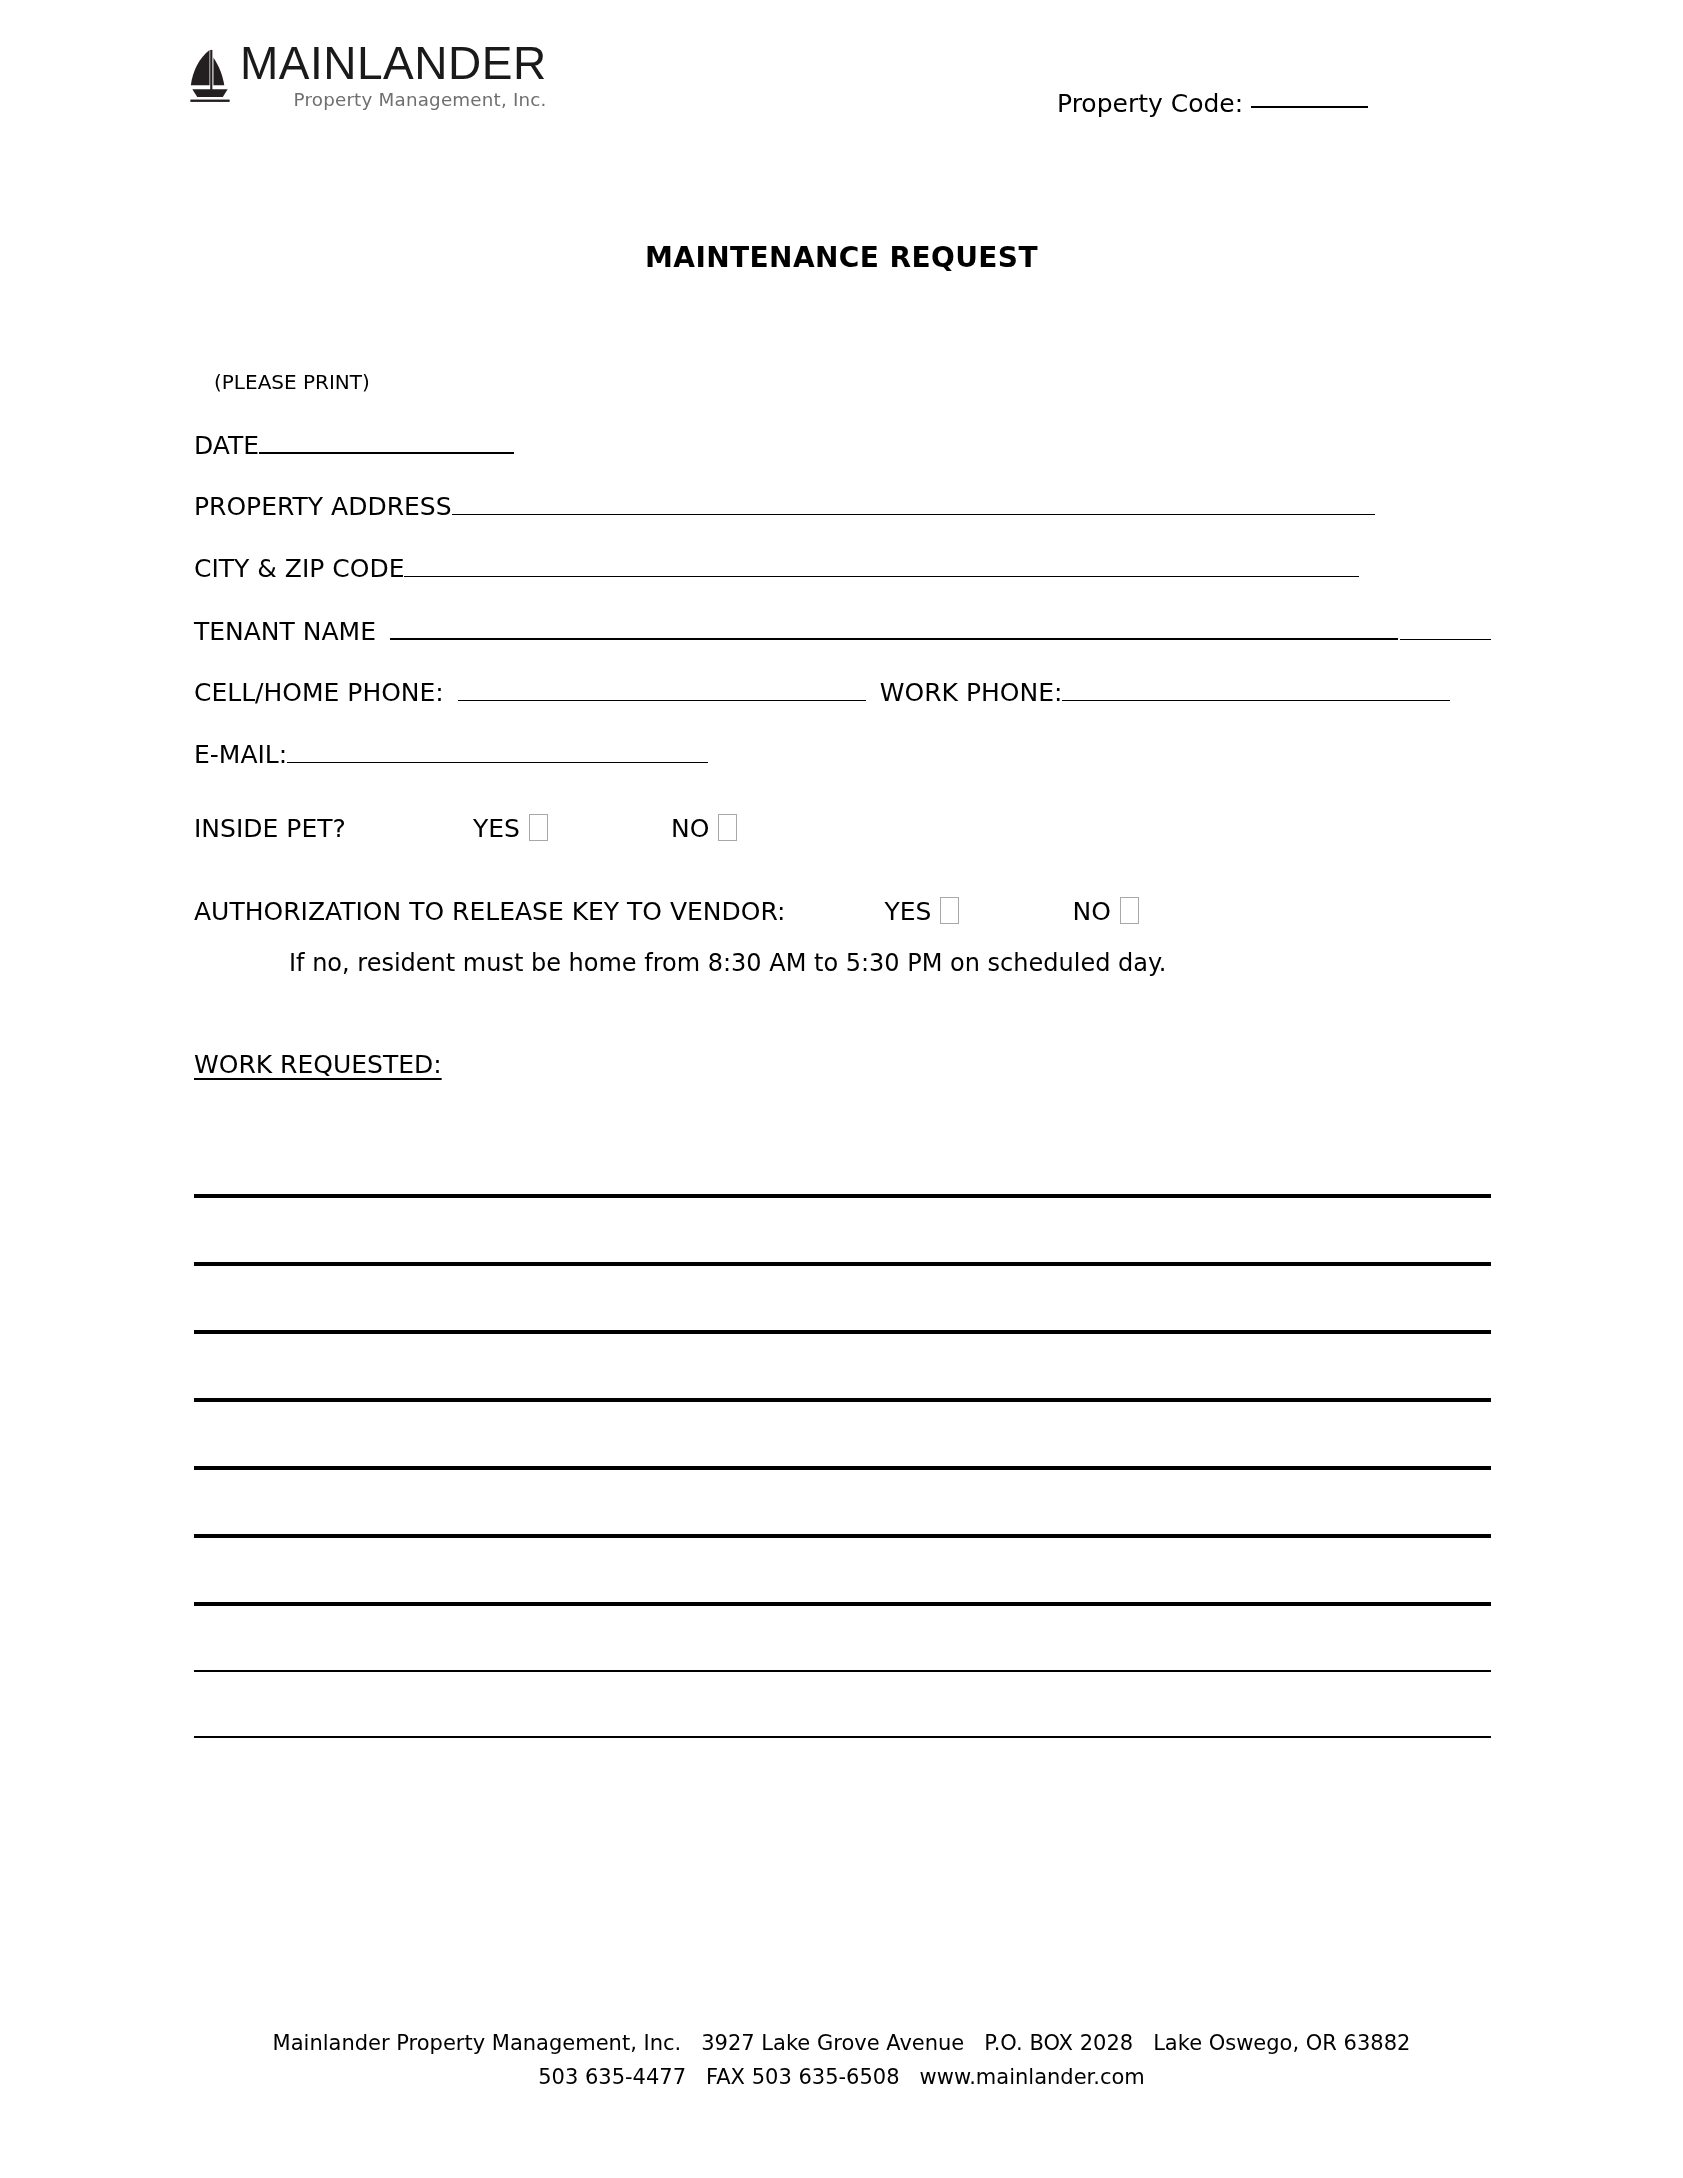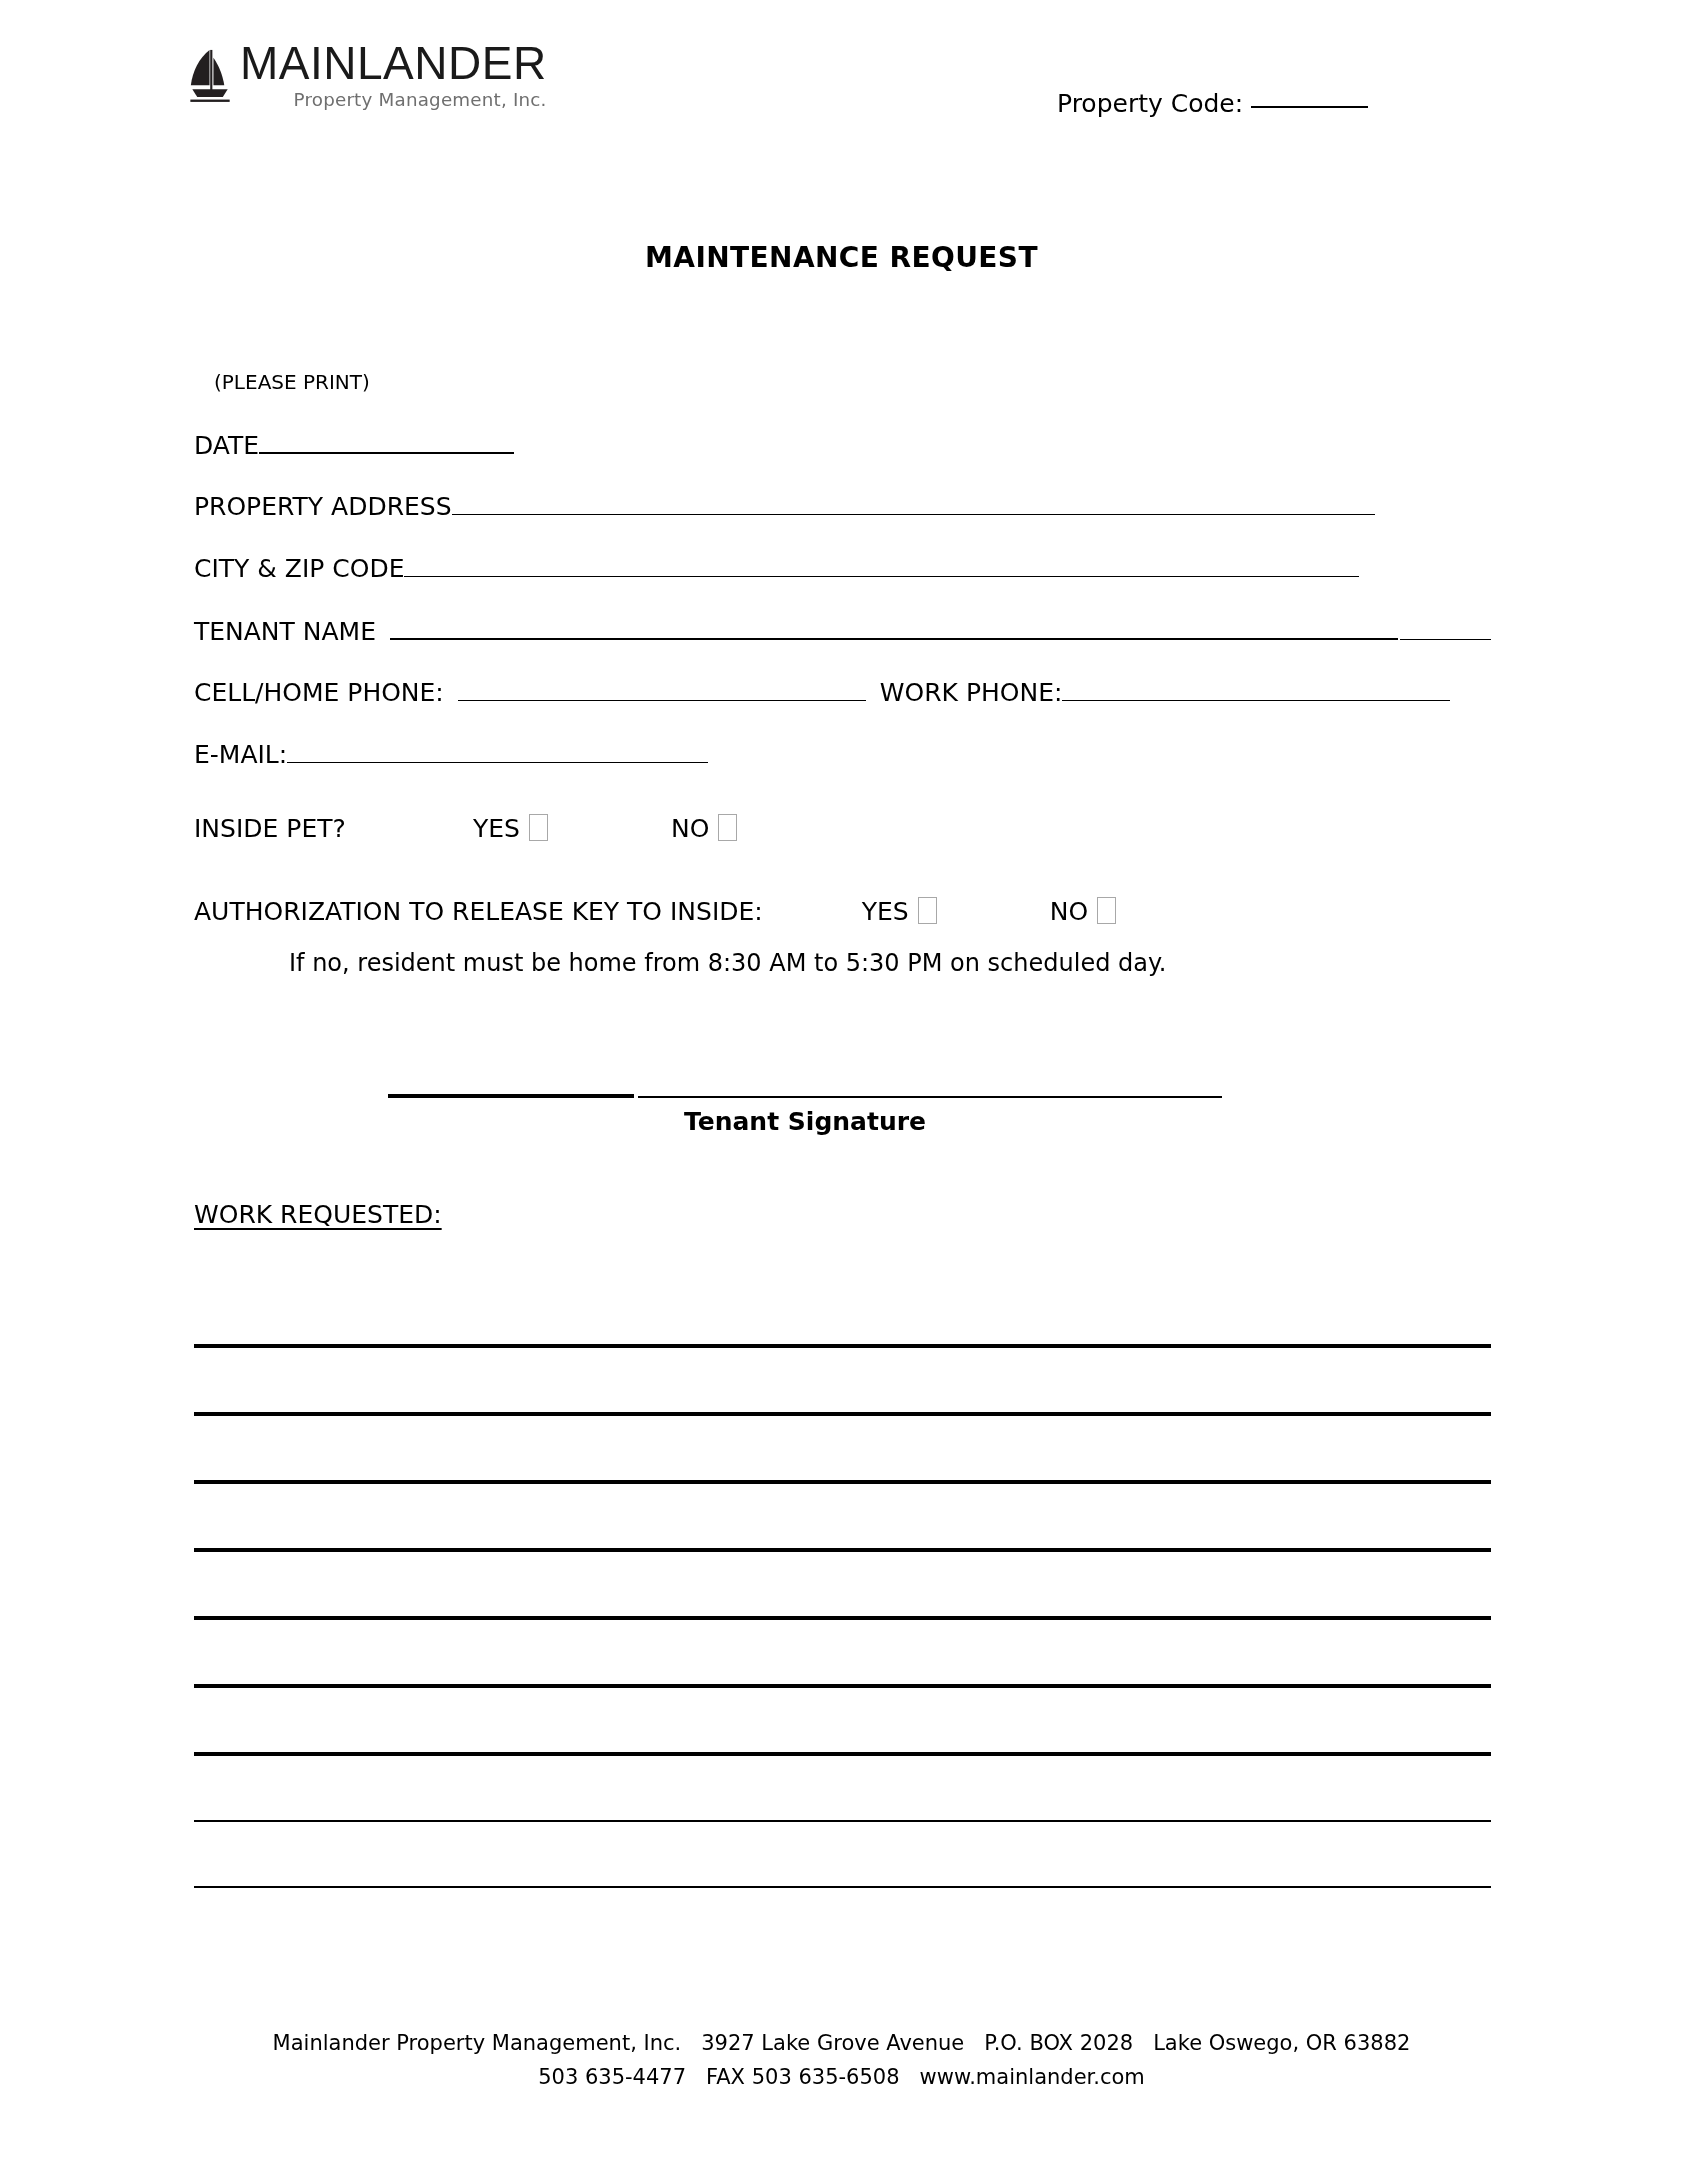--- a/index.html
+++ b/index.html
@@ -289,32 +289,27 @@
         <span class="fill-thin w-email"></span>
     </div>
 
     <div class="row pet-row">
       <span class="pet-label">INSIDE PET?</span>
         <span class="pet-yes"><span>YES</span><span class="cb"></span></span>
         <span><span>NO</span><span class="cb"></span></span>
     </div>
 
     <div class="row auth-row">
-      <span class="auth-label">AUTHORIZATION TO RELEASE KEY TO INSIDE:</span>
+      <span class="auth-label">AUTHORIZATION TO RELEASE KEY TO VENDOR:</span>
         <span class="auth-yes"><span>YES</span><span class="cb"></span></span>
         <span><span>NO</span><span class="cb"></span></span>
     </div>
 
     <div class="note">If no, resident must be home from 8:30 AM to 5:30 PM on scheduled day.</div>
 
-    <div class="sig-wrap">
-      <div class="sig-line-a"></div>
-      <div class="sig-line-b"></div>
-      <div class="sig-caption">Tenant Signature</div>
-    </div>
 
     <div class="work-req">WORK REQUESTED:</div>
 
     <div class="lines">
       <div class="wline"></div>
       <div class="wline"></div>
       <div class="wline"></div>
       <div class="wline"></div>
       <div class="wline"></div>
       <div class="wline"></div>

